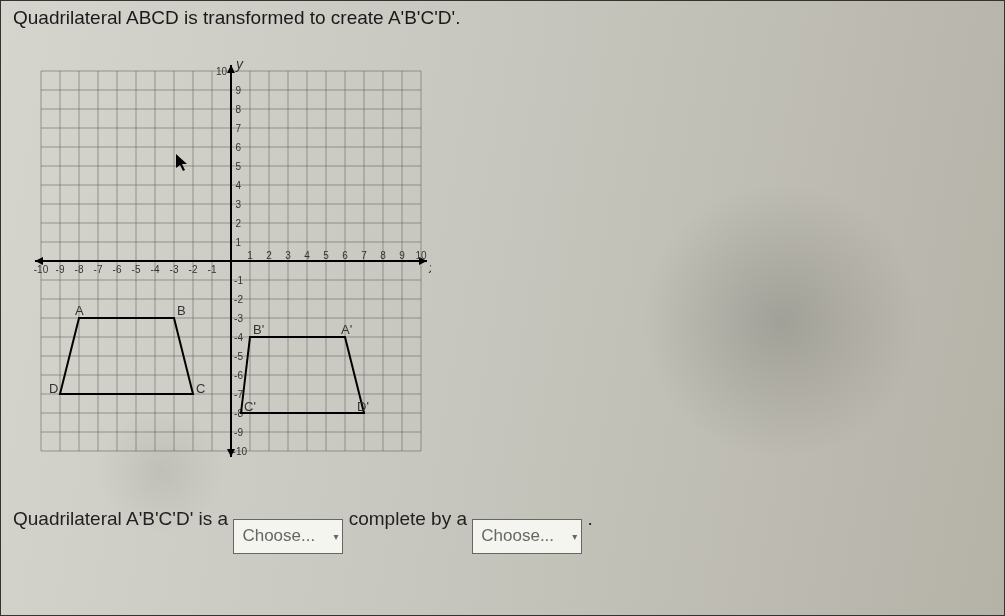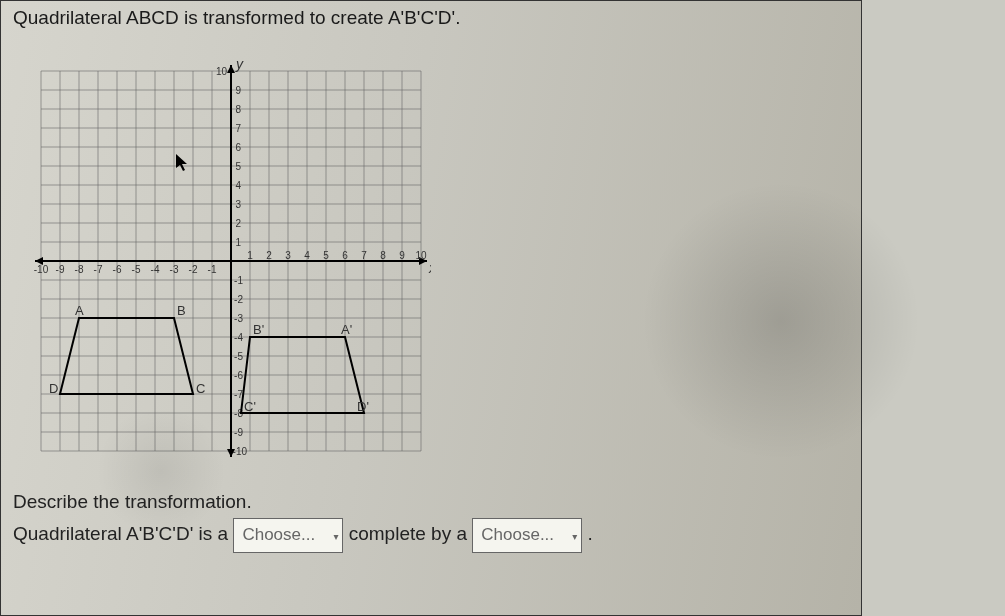--- a/index.html
+++ b/index.html
@@ -7,21 +7,21 @@
     width: 1005px;
     height: 616px;
     background: #cacac2;
     font-family: Arial, sans-serif;
     position: relative;
     overflow: hidden;
   }
   .page {
     position: absolute;
     top: 0; left: 0;
-    width: 862px; height: 616px;
+    width: 1005px; height: 616px;
     background: linear-gradient(100deg, #d6d5cd 0%, #c8c7bf 45%, #b5b3a8 100%);
     border: 1px solid #333;
   }
   .title {
     position: absolute;
     top: 6px; left: 12px;
     font-size: 19px;
     color: #1a1a1a;
   }
   .graph-wrap {
@@ -53,20 +53,21 @@
   .dropdown {
     display:inline-block;
     min-width:110px;
     padding:2px 18px 2px 8px;
     border:1px solid #666;
     background:#f5f5ef;
     color:#666;
     font-size:17px;
     position:relative;
     vertical-align:middle;
+    margin-top:33px;
   }
   .dropdown .caret {
     position:absolute;
     right:4px; top:50%;
     transform:translateY(-50%);
     font-size:10px;
     color:#666;
   }
   .smudge {
     position:absolute;
@@ -213,21 +214,20 @@
       <svg width="14" height="18">
           <polygon points="0,0 0,14 4,11 7,17 9,16 6,10 11,10" fill="#000"></polygon>
         </svg>
     </div>
   </div>
 
   <div class="smudge" style="left:640px; top:180px; width:280px; height:280px;"></div>
   <div class="smudge" style="left:90px; top:410px; width:140px; height:120px; opacity:0.5;"></div>
 
   <div class="bottom">
-    <div>Describe the transformation.</div>
     <div>
       <span>Quadrilateral A'B'C'D' is a</span>
       <span class="dropdown">
         <span>Choose...</span><span class="caret">▾</span>
       </span>
       <span>complete by a</span>
       <span class="dropdown">
         <span>Choose...</span><span class="caret">▾</span>
       </span>
       <span>.</span>

